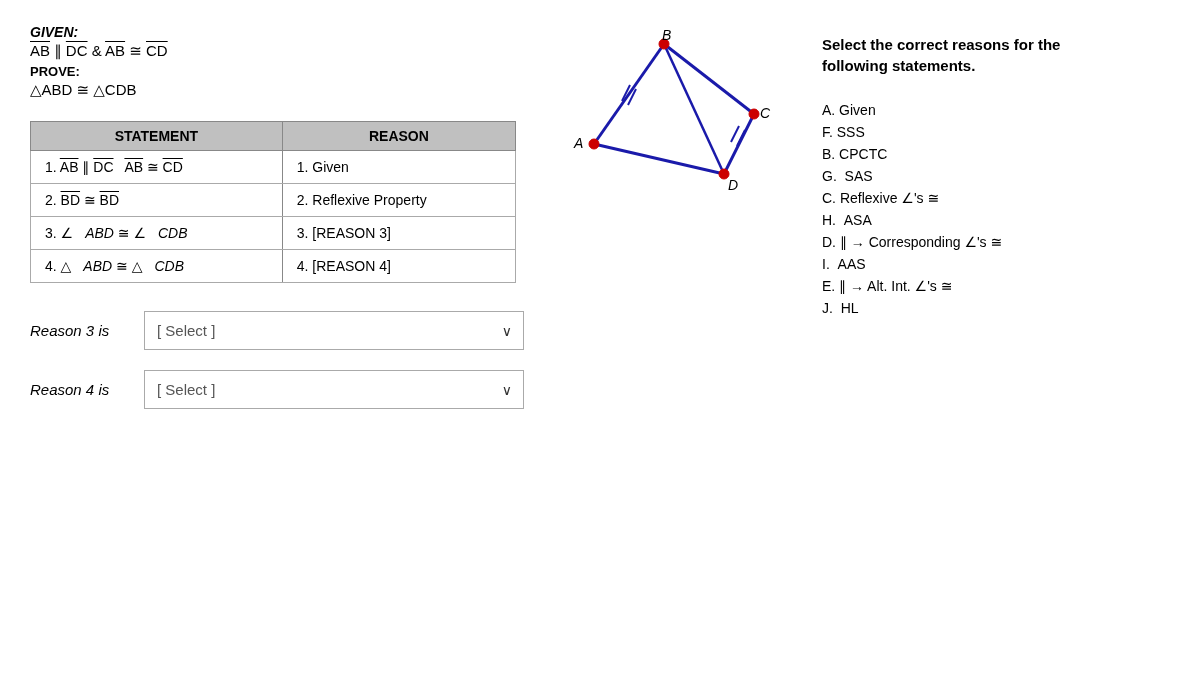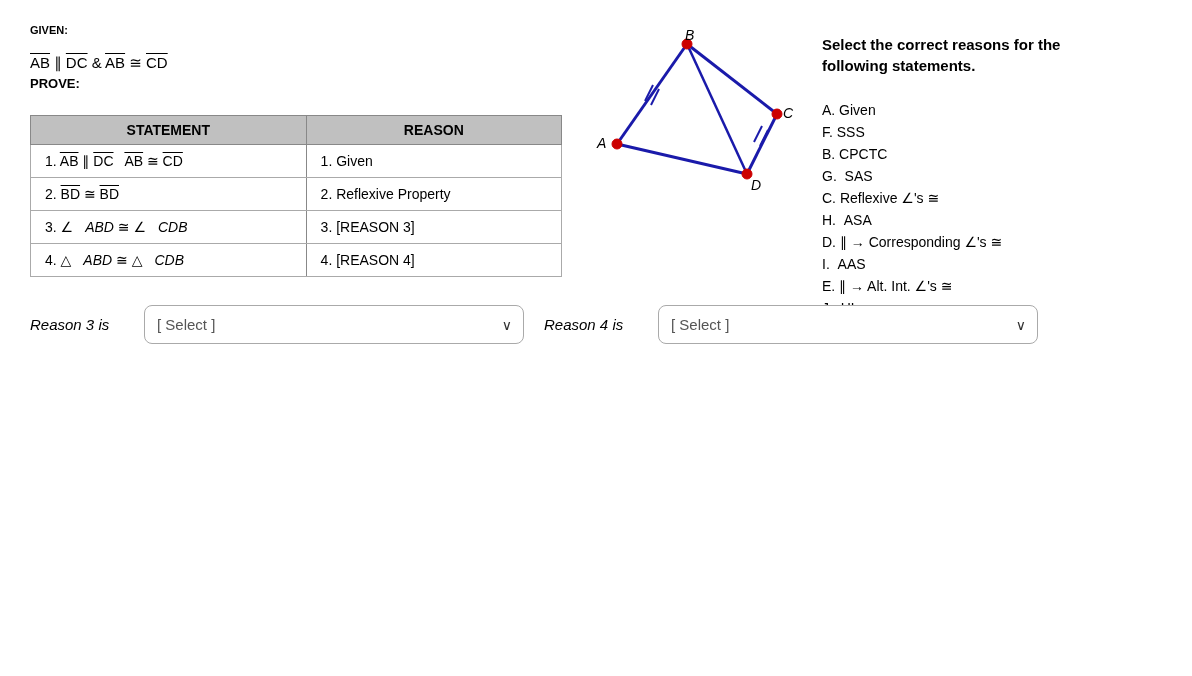--- a/index.html
+++ b/index.html
@@ -25,23 +25,24 @@
       flex-direction: column;
       min-width: 420px;
     }
 
     .given-section {
       margin-bottom: 10px;
     }
 
     .given-label {
       font-weight: bold;
-      font-size: 11px;
+      font-size: 14px;
       text-transform: uppercase;
-      margin-bottom: 18px;
+      margin-bottom: 2px;
+      font-style: italic;
     }
 
     .given-line {
       font-size: 15px;
       margin-bottom: 2px;
     }
 
     .prove-label {
       font-weight: bold;
       font-size: 13px;
@@ -84,21 +85,21 @@
 
     .proof-table td:first-child {
       border-right: 1px solid #888;
       min-width: 160px;
     }
 
     
     .dropdowns-area {
       margin-top: 28px;
       display: flex;
-      flex-direction: row;
+      flex-direction: column;
       gap: 20px;
     }
 
     .dropdown-row {
       display: flex;
       align-items: center;
       gap: 14px;
     }
 
     .dropdown-label {
@@ -110,21 +111,21 @@
     .select-wrapper {
       position: relative;
       display: flex;
       align-items: center;
     }
 
     .reason-select {
       appearance: none;
       -webkit-appearance: none;
       border: 1px solid #aaa;
-      border-radius: 8px;
+      border-radius: 0;
       padding: 10px 40px 10px 12px;
       font-size: 15px;
       width: 380px;
       cursor: pointer;
       background: #fff;
       color: #555;
     }
 
     .select-arrow {
       position: absolute;
@@ -191,20 +192,23 @@
       <div class="given-line">
         <span class="overline">AB</span>
         <span> ∥ </span>
         <span class="overline">DC</span>
         <span> &amp; </span>
         <span class="overline">AB</span>
         <span> ≅ </span>
         <span class="overline">CD</span>
       </div>
       <div class="prove-label">PROVE:</div>
+      <div class="prove-line">
+        <span>△ABD ≅ △CDB</span>
+      </div>
     </div>
 
     <table class="proof-table">
       <thead>
         <tr>
           <th>STATEMENT</th>
           <th>REASON</th>
         </tr>
       </thead>
       <tbody>

